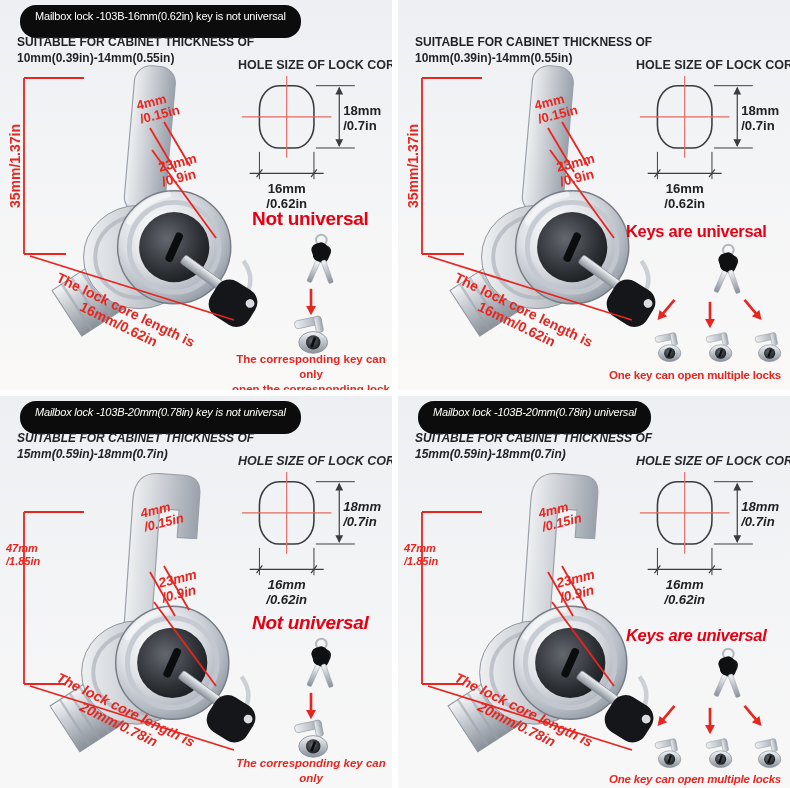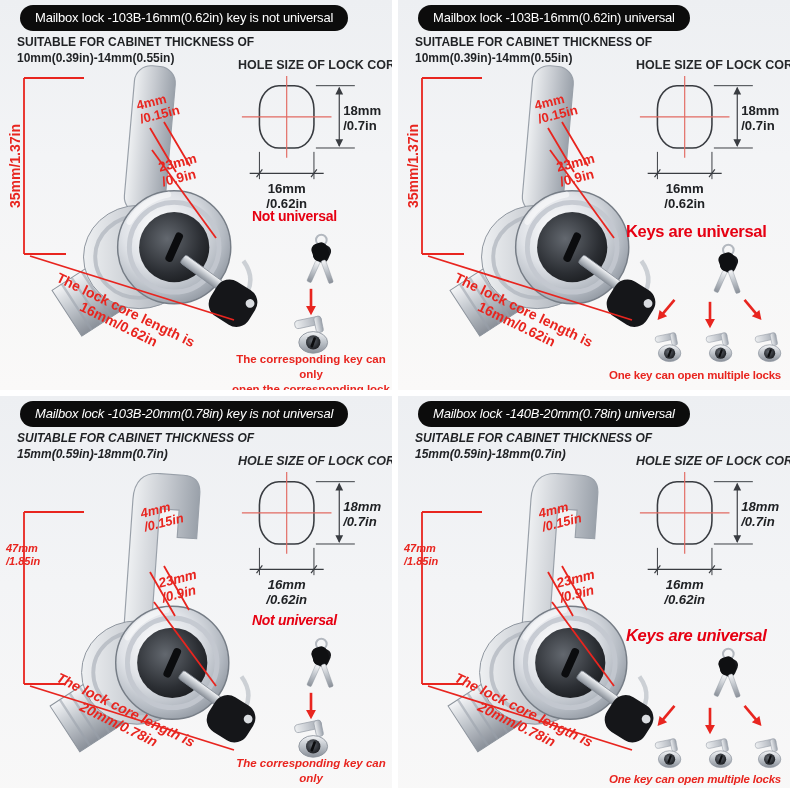--- a/index.html
+++ b/index.html
@@ -4,21 +4,21 @@
 <style>
   html,body{margin:0;padding:0;background:#ffffff;}
   #stage{position:relative;width:790px;height:788px;background:#ffffff;overflow:hidden;
          font-family:"Liberation Sans",sans-serif;}
   .panel{position:absolute;width:392px;height:390px;overflow:hidden;
          background:linear-gradient(180deg,#edeff2 0%,#f3f4f6 40%,#faf9f8 100%);}
   .panel.tall{height:468px;font-style:italic;}
   #p0{left:0;top:0;} #p1{left:398px;top:0;} #p2{left:0;top:396px;} #p3{left:398px;top:396px;}
 
   .pill{position:absolute;left:20px;top:5px;background:#0c0c0c;color:#ffffff;border-radius:16px;
-        padding:5px 15px 6px;font-size:13px;font-weight:500;letter-spacing:-0.2px;white-space:nowrap;}
+        padding:5px 15px 16px;font-size:11px;font-weight:500;letter-spacing:-0.2px;white-space:nowrap;}
   .suitable{position:absolute;left:17px;top:35px;font-size:12px;font-weight:700;color:#1f2124;line-height:1.32;}
 
   .hole-block{position:absolute;left:238px;top:58px;width:154px;}
   .hole-title{font-size:12.5px;font-weight:700;color:#26282b;white-space:nowrap;}
   .hole-svg{width:148px;display:block;margin-top:2px;}
   .dim-text{font-size:13.5px;font-weight:700;fill:#202225;font-family:"Liberation Sans",sans-serif;}
   .dim-mid{text-anchor:middle;}
 
   .lock-svg{position:absolute;left:26px;top:60px;width:234px;overflow:visible;}
   .tall .lock-svg{top:64px;}
@@ -31,21 +31,21 @@
   .cam-dim{position:absolute;left:138px;top:94px;color:#e8251f;font-weight:700;font-size:13px;
            line-height:1.1;transform:rotate(-14deg);}
   .tall .cam-dim{top:106px;left:142px;}
   .face-dim{position:absolute;left:160px;top:156px;color:#e8251f;font-weight:700;font-size:13.5px;
             line-height:1.1;transform:rotate(-14deg);}
   .tall .face-dim{top:176px;}
   .core-dim{position:absolute;left:34px;top:256px;width:212px;color:#e8251f;font-weight:700;font-size:14px;
             line-height:1.15;transform:rotate(26deg);transform-origin:left top;text-align:center;}
   .tall .core-dim{top:260px;}
 
-  .slogan{position:absolute;color:#e60012;font-weight:700;font-size:14px;white-space:nowrap;letter-spacing:-0.3px;}
+  .slogan{position:absolute;color:#e60012;font-weight:700;font-size:19px;white-space:nowrap;letter-spacing:-0.3px;}
   #p0 .slogan{left:252px;top:208px;}
   #p1 .slogan{left:228px;top:222px;font-size:16.5px;}
   #p2 .slogan{left:252px;top:216px;}
   #p3 .slogan{left:228px;top:230px;font-size:16.5px;}
 
   .keys{position:absolute;width:56px;}
   #p0 .keys{left:292px;top:232px;} #p1 .keys{left:301px;top:242px;}
   #p2 .keys{left:292px;top:240px;} #p3 .keys{left:301px;top:250px;}
 
   .arrow{position:absolute;width:16px;height:28px;}
@@ -197,21 +197,20 @@
       <circle cx="28" cy="36" r="8" fill="url(#gInner)"></circle>
       <rect x="26.5" y="30" width="3" height="12" rx="1.5" fill="#0b0c0e" transform="rotate(20 28 36)"></rect>
     </svg>
     <div class="caption">
       <div>The corresponding key can only</div>
       <div>open the corresponding lock</div>
     </div>
   </div>
 
   <div class="panel uni" id="p1">
-    <div class="pill">Mailbox lock -103B-16mm(0.62in) universal</div>
     <div class="suitable">
       <div>SUITABLE FOR CABINET THICKNESS OF</div>
       <div>10mm(0.39in)-14mm(0.55in)</div>
     </div>
     <div class="hole-block">
       <div class="hole-title">HOLE SIZE OF LOCK CORE</div>
       <svg class="hole-svg" viewBox="0 0 152 142">
         <rect x="22" y="12" width="56" height="64" rx="20" ry="24" fill="none" stroke="#393c41" stroke-width="1.6"></rect>
         <line x1="4" y1="44" x2="96" y2="44" stroke="#e26a62" stroke-width="1.2"></line>
         <line x1="50" y1="2" x2="50" y2="86" stroke="#e26a62" stroke-width="1.2"></line>
@@ -433,21 +432,21 @@
       <circle cx="28" cy="36" r="8" fill="url(#gInner)"></circle>
       <rect x="26.5" y="30" width="3" height="12" rx="1.5" fill="#0b0c0e" transform="rotate(20 28 36)"></rect>
     </svg>
     <div class="caption">
       <div>The corresponding key can only</div>
       <div>open the corresponding lock</div>
     </div>
   </div>
 
   <div class="panel tall uni" id="p3">
-    <div class="pill">Mailbox lock -140B-20mm(0.78in) universal</div>
+    <div class="pill">Mailbox lock -103B-20mm(0.78in) universal</div>
     <div class="suitable">
       <div>SUITABLE FOR CABINET THICKNESS OF</div>
       <div>15mm(0.59in)-18mm(0.7in)</div>
     </div>
     <div class="hole-block">
       <div class="hole-title">HOLE SIZE OF LOCK CORE</div>
       <svg class="hole-svg" viewBox="0 0 152 142">
         <rect x="22" y="12" width="56" height="64" rx="20" ry="24" fill="none" stroke="#393c41" stroke-width="1.6"></rect>
         <line x1="4" y1="44" x2="96" y2="44" stroke="#e26a62" stroke-width="1.2"></line>
         <line x1="50" y1="2" x2="50" y2="86" stroke="#e26a62" stroke-width="1.2"></line>

